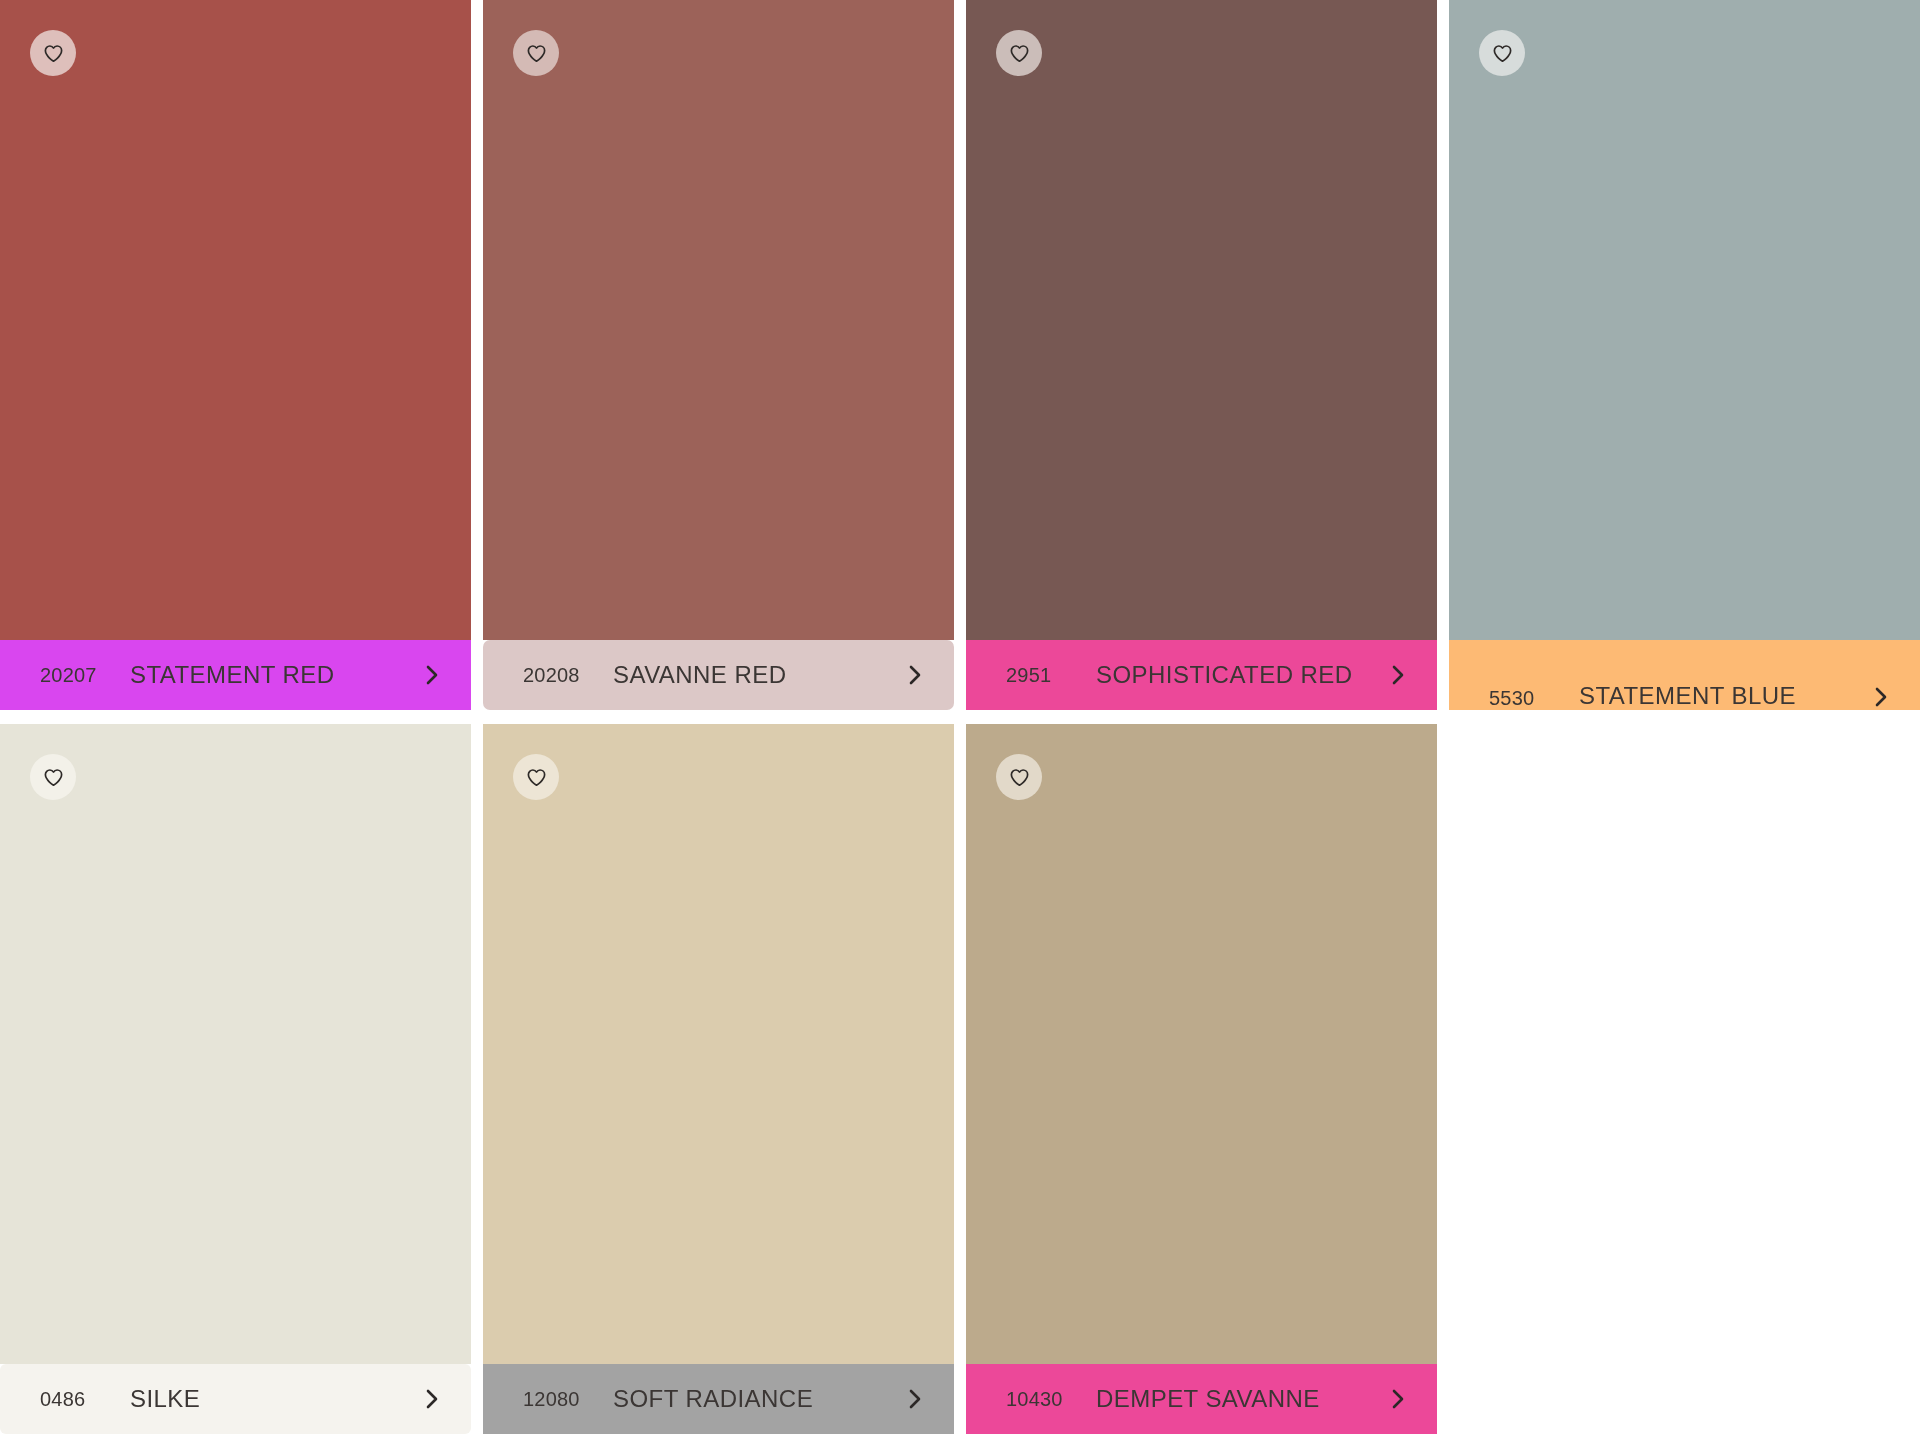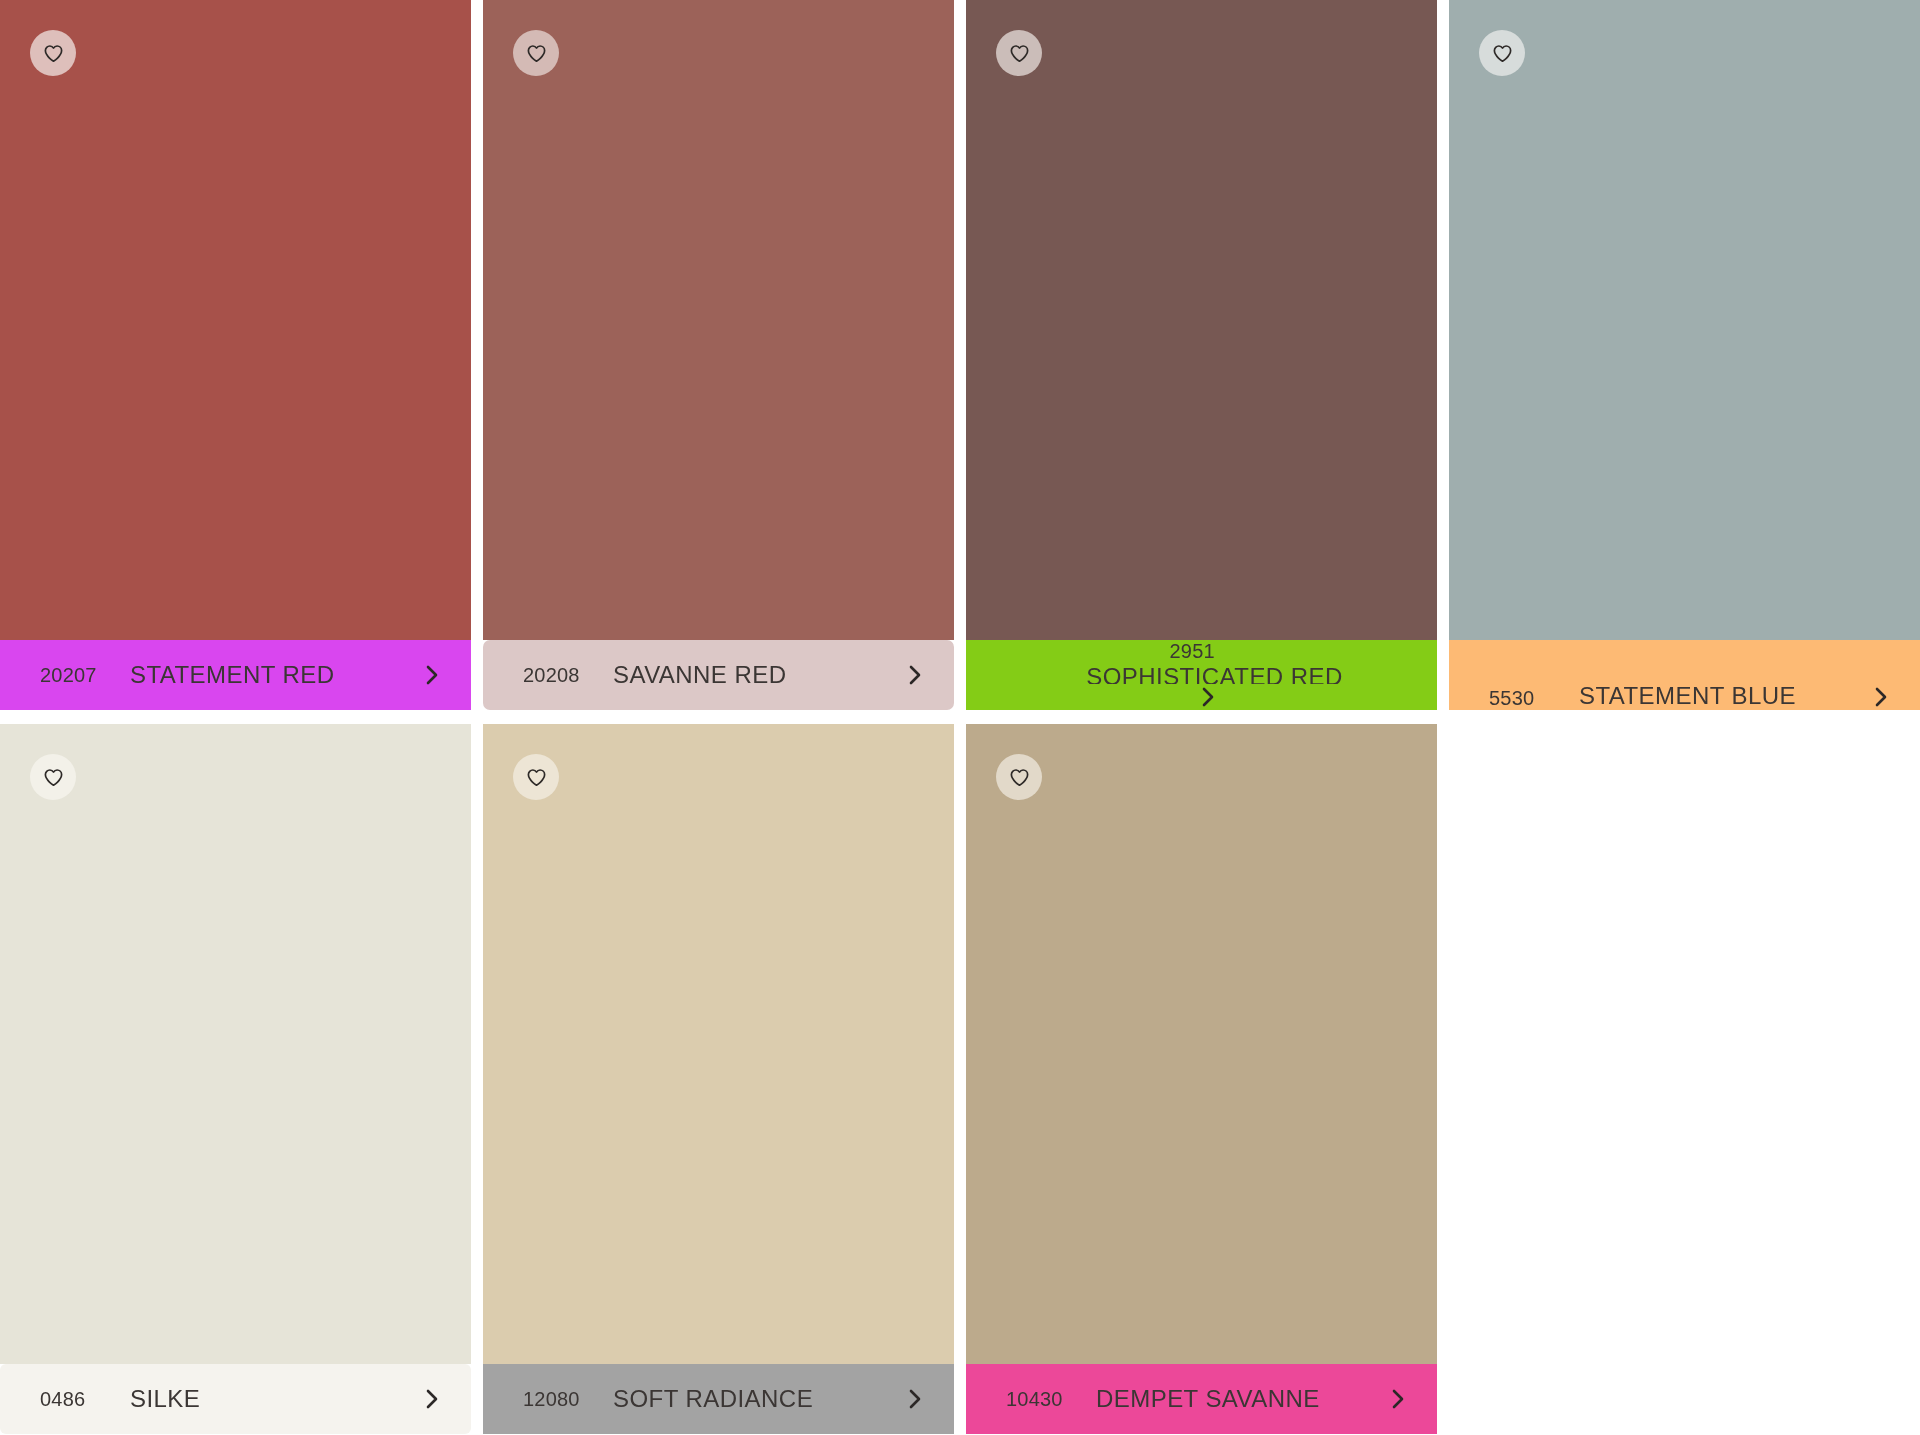--- a/index.html
+++ b/index.html
@@ -164,21 +164,21 @@
       </div>
     </div>
     <div class="swatch-card">
       <div class="swatch-color" style="background: rgb(119, 88, 83);">
         <button class="fav-button" style="background: rgb(203, 189, 185);">
           <svg viewBox="0 0 21 21">
             <path d="M10.5 18.2 C10.5 18.2 2.4 13.3 2.4 7.6 C2.4 4.9 4.4 3.0 6.9 3.0 C8.5 3.0 9.8 3.9 10.5 5.1 C11.2 3.9 12.5 3.0 14.1 3.0 C16.6 3.0 18.6 4.9 18.6 7.6 C18.6 13.3 10.5 18.2 10.5 18.2 Z" class="heart-path"></path>
           </svg>
         </button>
       </div>
-      <div class="swatch-label" style="background: #84cc16; flex-direction: column;">
+      <div class="swatch-label" style="background: #ec4899;">
         <span class="label-code">2951</span>
         <span class="label-name">SOPHISTICATED RED</span>
         <span class="chevron">
           <svg viewBox="0 0 17 22">
             <path d="M4 3 L12 11 L4 19" class="chevron-path"></path>
           </svg>
         </span>
       </div>
     </div>
     <div class="swatch-card">

